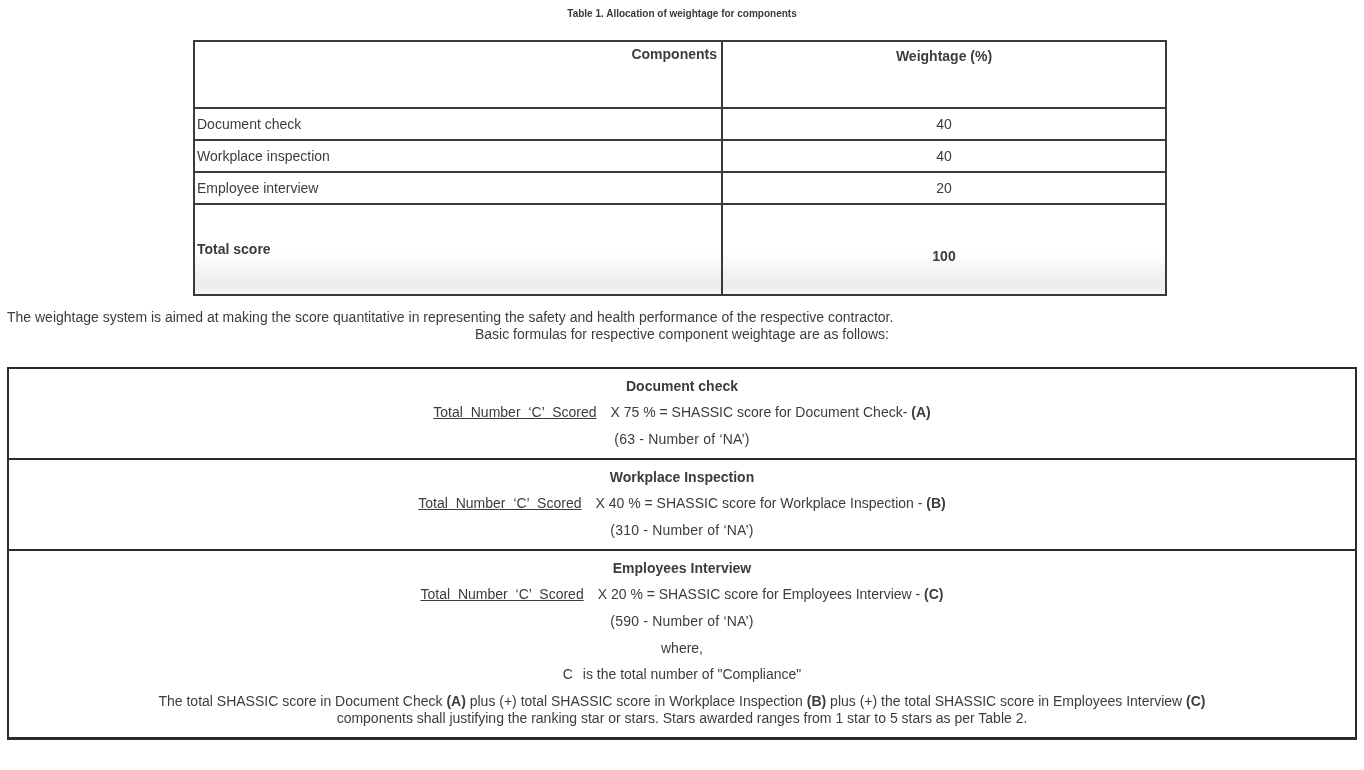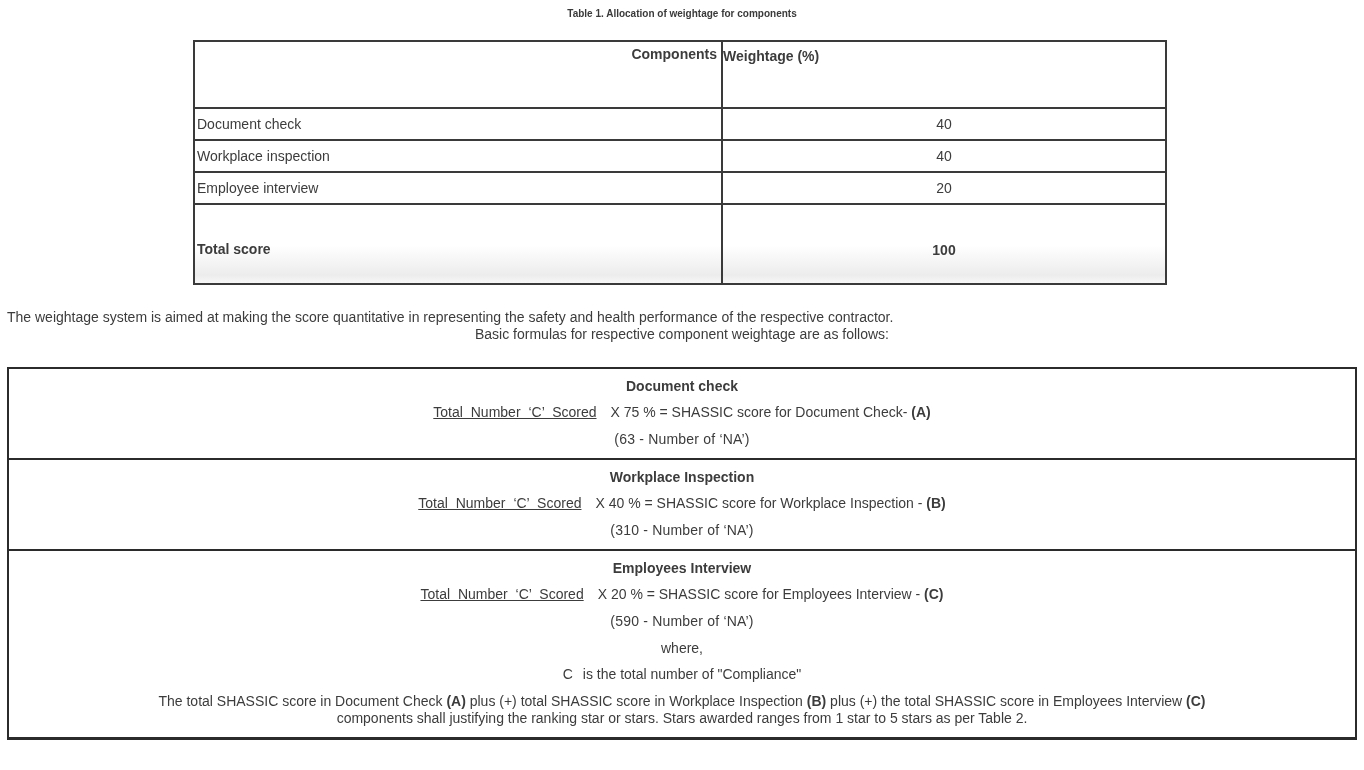--- a/index.html
+++ b/index.html
@@ -43,33 +43,33 @@
   table.weightage th,
   table.weightage td {
     border: 2px solid #3a3a3a;
     padding: 0;
   }
   table.weightage col.c1 { width: 528px; }
   table.weightage col.c2 { width: 444px; }
 
   tr.hdr th { height: 59px; vertical-align: top; font-weight: bold; }
   tr.hdr th.left  { text-align: right; padding: 4px 4px 0 3px; }
-  tr.hdr th.right { text-align: left; padding-top: 6px; }
+  tr.hdr th.right { text-align: center; padding-top: 6px; }
 
   tr.datarow td { height: 30px; }
   tr.datarow td.left  { text-align: left; padding-left: 2px; vertical-align: middle; }
   tr.datarow td.right { text-align: center; vertical-align: middle; }
 
   tr.totalrow td {
     height: 59px;
     font-weight: bold;
     vertical-align: middle;
     background: linear-gradient(180deg, #ffffff 52%, #ececec 90%, #f7f7f7 100%);
   }
-  tr.totalrow td.left  { text-align: left; padding: 14px 0 5px 2px; }
+  tr.totalrow td.left  { text-align: left; padding: 14px 0 16px 2px; }
   tr.totalrow td.right { text-align: center; padding-top: 12px; }
 
   
   .intro {
     position: absolute;
     top: 309px;
     left: 0;
     width: 100%;
     line-height: 17px;
   }

